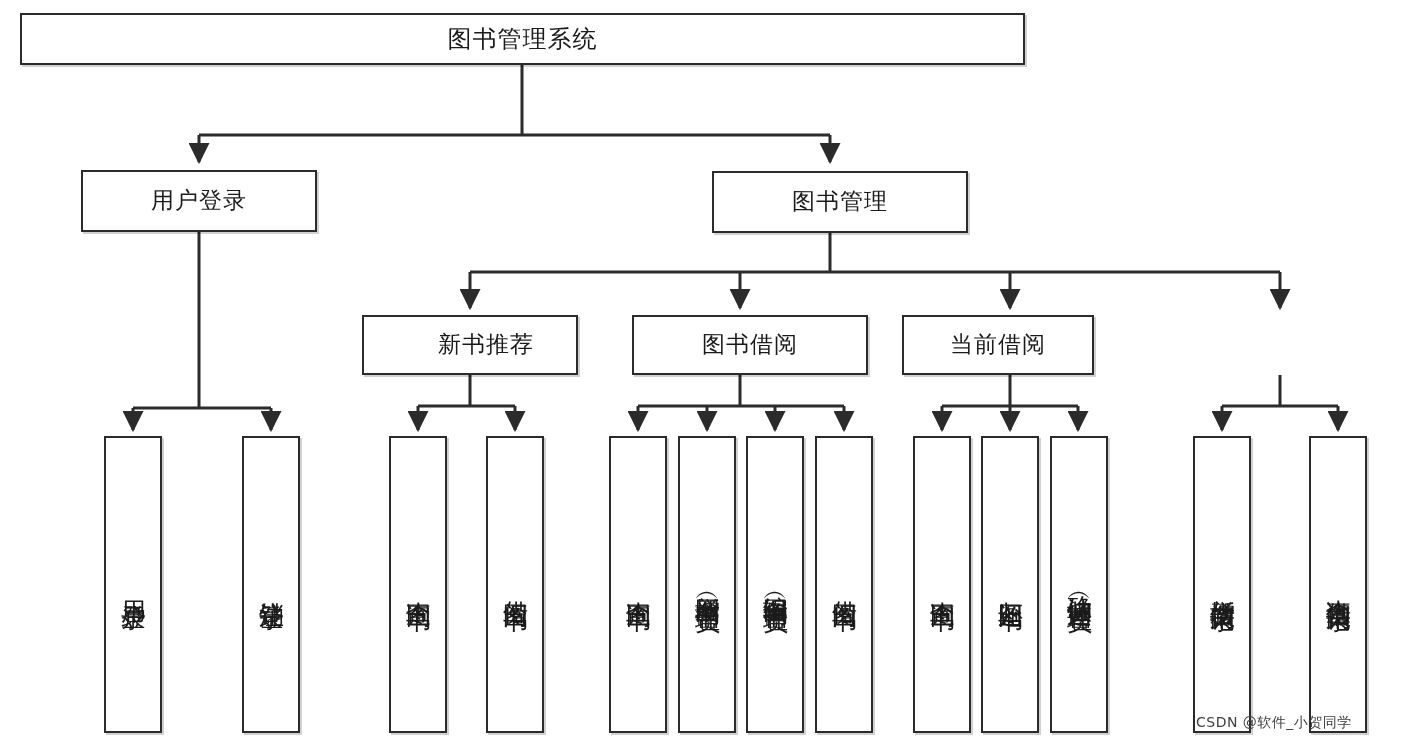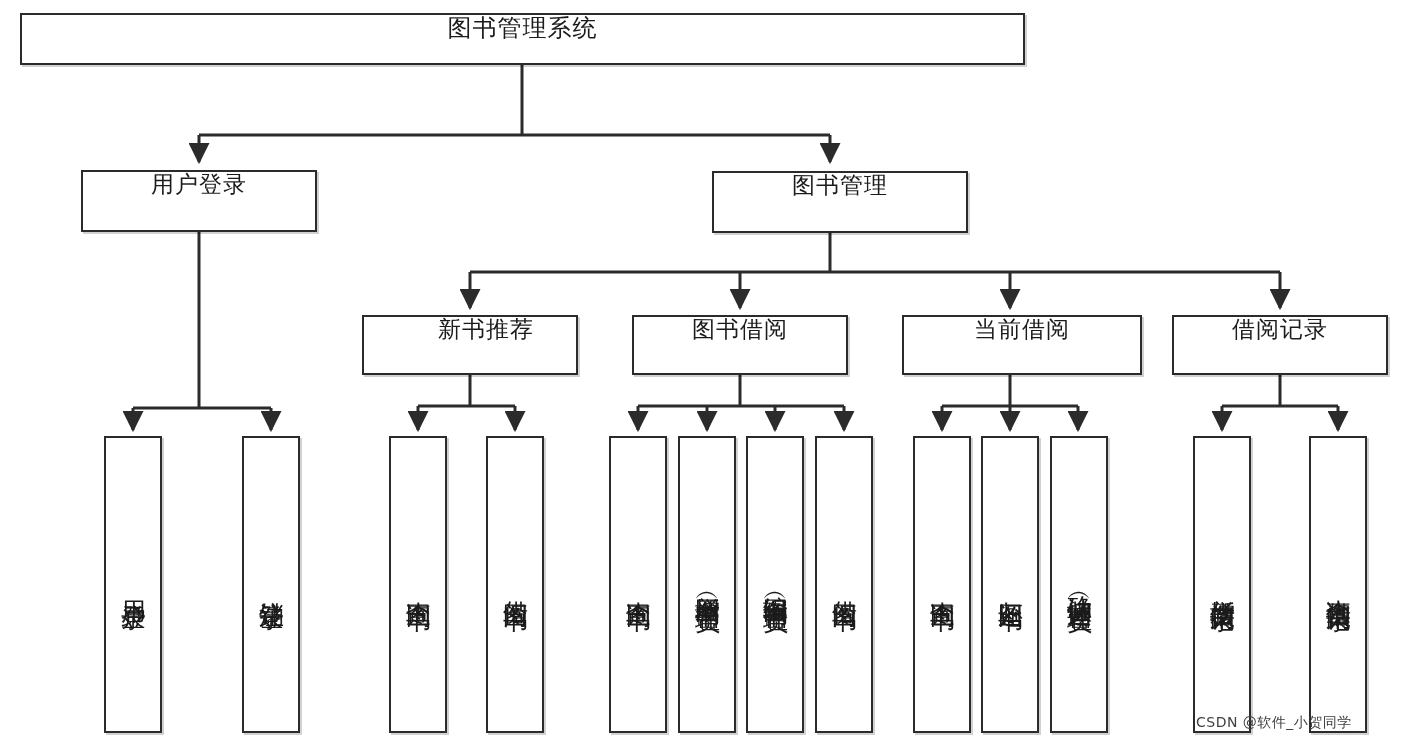--- a/index.html
+++ b/index.html
@@ -24,20 +24,21 @@
     width: 1405px;
     height: 747px;
     pointer-events: none;
   }
   .node {
     position: absolute;
     box-sizing: border-box;
     border: 2px solid #2b2b2b;
     background: #ffffff;
     display: flex;
+    align-items: center;
     justify-content: center;
     color: #1b1b1b;
     box-shadow: 2px 2px 0 rgba(0,0,0,0.18);
   }
   .node.h {
     font-size: 23px;
     letter-spacing: 1px;
     line-height: 1.1;
   }
   .node.root {
@@ -132,28 +133,25 @@
   <div class="node h" style="left:81px; top:170px; width:236px; height:62px;">
     <span>用户登录</span>
   </div>
   <div class="node h" style="left:712px; top:171px; width:256px; height:62px;">
     <span>图书管理</span>
   </div>
 
   <div class="node h" style="left:362px; top:315px; width:216px; height:60px;padding-left:32px;">
     <span>新书推荐</span>
   </div>
-  <div class="node h" style="left:632px; top:315px; width:216px; height:60px;">
+  <div class="node h" style="left:632px; top:315px; width:236px; height:60px;">
     <span>图书借阅</span>
   </div>
-  <div class="node h" style="left:902px; top:315px; width:240px; height:60px;">
+  <div class="node h" style="left:902px; top:315px; width:192px; height:60px;">
     <span>当前借阅</span>
-  </div>
-  <div class="node h" style="left:1172px; top:315px; width:216px; height:60px;">
-    <span>借阅记录</span>
   </div>
 
   <div class="node v" style="left:104px; top:436px; width:58px; height:297px;">
     <span>用户登录</span>
   </div>
   <div class="node v" style="left:242px; top:436px; width:58px; height:297px;">
     <span>注销登录</span>
   </div>
 
   <div class="node v" style="left:389px; top:436px; width:58px; height:297px;">

